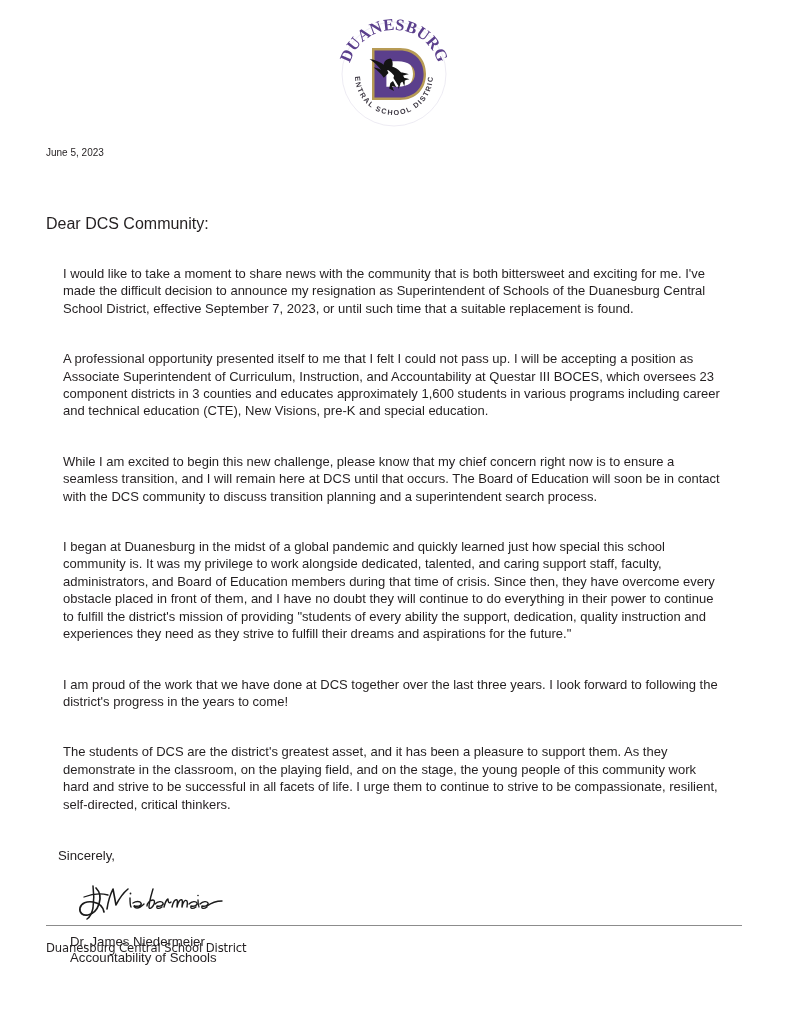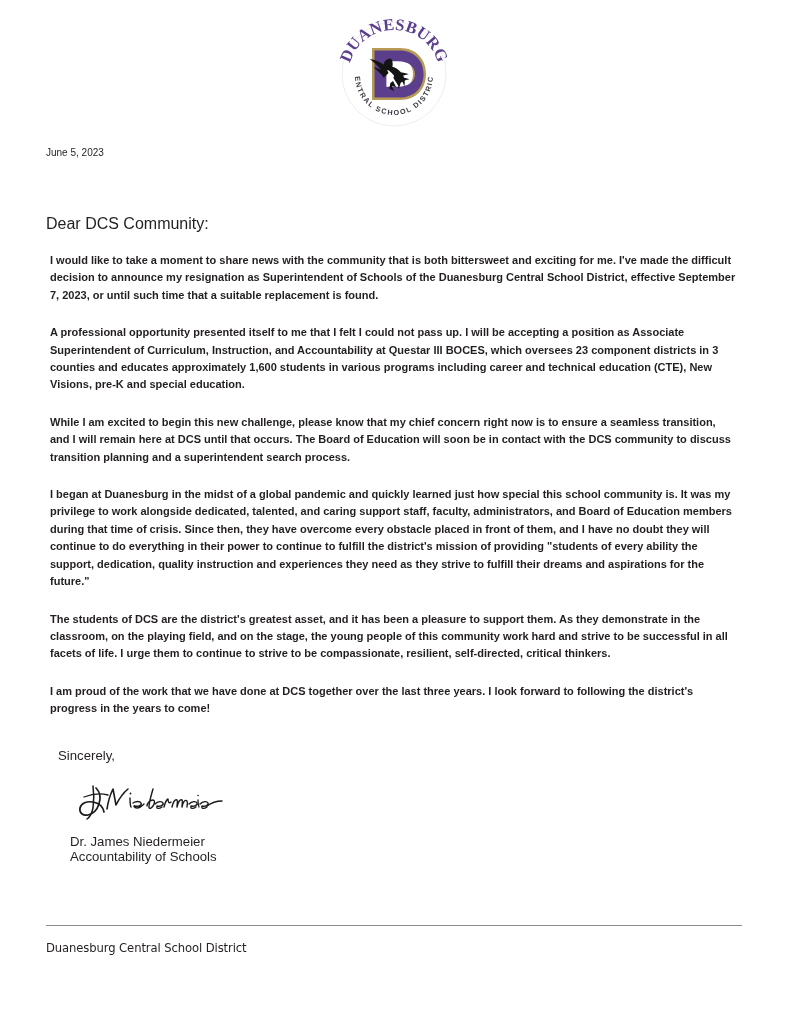--- a/index.html
+++ b/index.html
@@ -55,27 +55,26 @@
     margin: 0 0 0 0;
     padding-top: 4px;
   }
   .salutation {
     font-size: 16px;
     line-height: 17px;
     margin: 0;
     padding-top: 54px;
   }
   .para {
-    font-size: 11px;
+    font-size: 13px;
     line-height: 17.4px;
-    margin: 4px;
+    margin: 17px;
     padding-top: 16px;
     text-align: left;
     color: #231f20;
-    font-weight: bold;
   }
   .closing {
     font-size: 13.2px;
     line-height: 17.4px;
     margin: 12px;
     padding-top: 17px;
   }
 
   
   .signature-block {
@@ -192,22 +191,22 @@
   <div class="letter">
 
     <p class="date-line">June 5, 2023</p>
 
     <p class="salutation">Dear DCS Community:</p>
 
     <p class="para">I would like to take a moment to share news with the community that is both bittersweet and exciting for me. I've made the difficult decision to announce my resignation as Superintendent of Schools of the Duanesburg Central School District, effective September 7, 2023, or until such time that a suitable replacement is found.</p>
     <p class="para">A professional opportunity presented itself to me that I felt I could not pass up. I will be accepting a position as Associate Superintendent of Curriculum, Instruction, and Accountability at Questar III BOCES, which oversees 23 component districts in 3 counties and educates approximately 1,600 students in various programs including career and technical education (CTE), New Visions, pre-K and special education.</p>
     <p class="para">While I am excited to begin this new challenge, please know that my chief concern right now is to ensure a seamless transition, and I will remain here at DCS until that occurs. The Board of Education will soon be in contact with the DCS community to discuss transition planning and a superintendent search process.</p>
     <p class="para">I began at Duanesburg in the midst of a global pandemic and quickly learned just how special this school community is. It was my privilege to work alongside dedicated, talented, and caring support staff, faculty, administrators, and Board of Education members during that time of crisis. Since then, they have overcome every obstacle placed in front of them, and I have no doubt they will continue to do everything in their power to continue to fulfill the district's mission of providing "students of every ability the support, dedication, quality instruction and experiences they need as they strive to fulfill their dreams and aspirations for the future."</p>
+    <p class="para">I am proud of the work that we have done at DCS together over the last three years. I look forward to following the district's progress in the years to come!</p>
     <p class="para">The students of DCS are the district's greatest asset, and it has been a pleasure to support them. As they demonstrate in the classroom, on the playing field, and on the stage, the young people of this community work hard and strive to be successful in all facets of life. I urge them to continue to strive to be compassionate, resilient, self-directed, critical thinkers.</p>
-    <p class="para">I am proud of the work that we have done at DCS together over the last three years. I look forward to following the district's progress in the years to come!</p>
 
     <p class="closing">Sincerely,</p>
 
     <div class="signature-block">
       <svg class="signature-img" viewBox="0 0 150 46" xmlns="http://www.w3.org/2000/svg" aria-hidden="true">
         <g fill="none" stroke="#1a1a1a" stroke-linecap="round" stroke-linejoin="round">
 
           <path d="M 22,8 C 26,12 27,18 25,24 C 23,30 19,34 14,35
                    C 9,36 5,33 6,28 C 7,23 13,21 19,22
                    C 25,23 29,27 30,32" stroke-width="1.7"></path>

